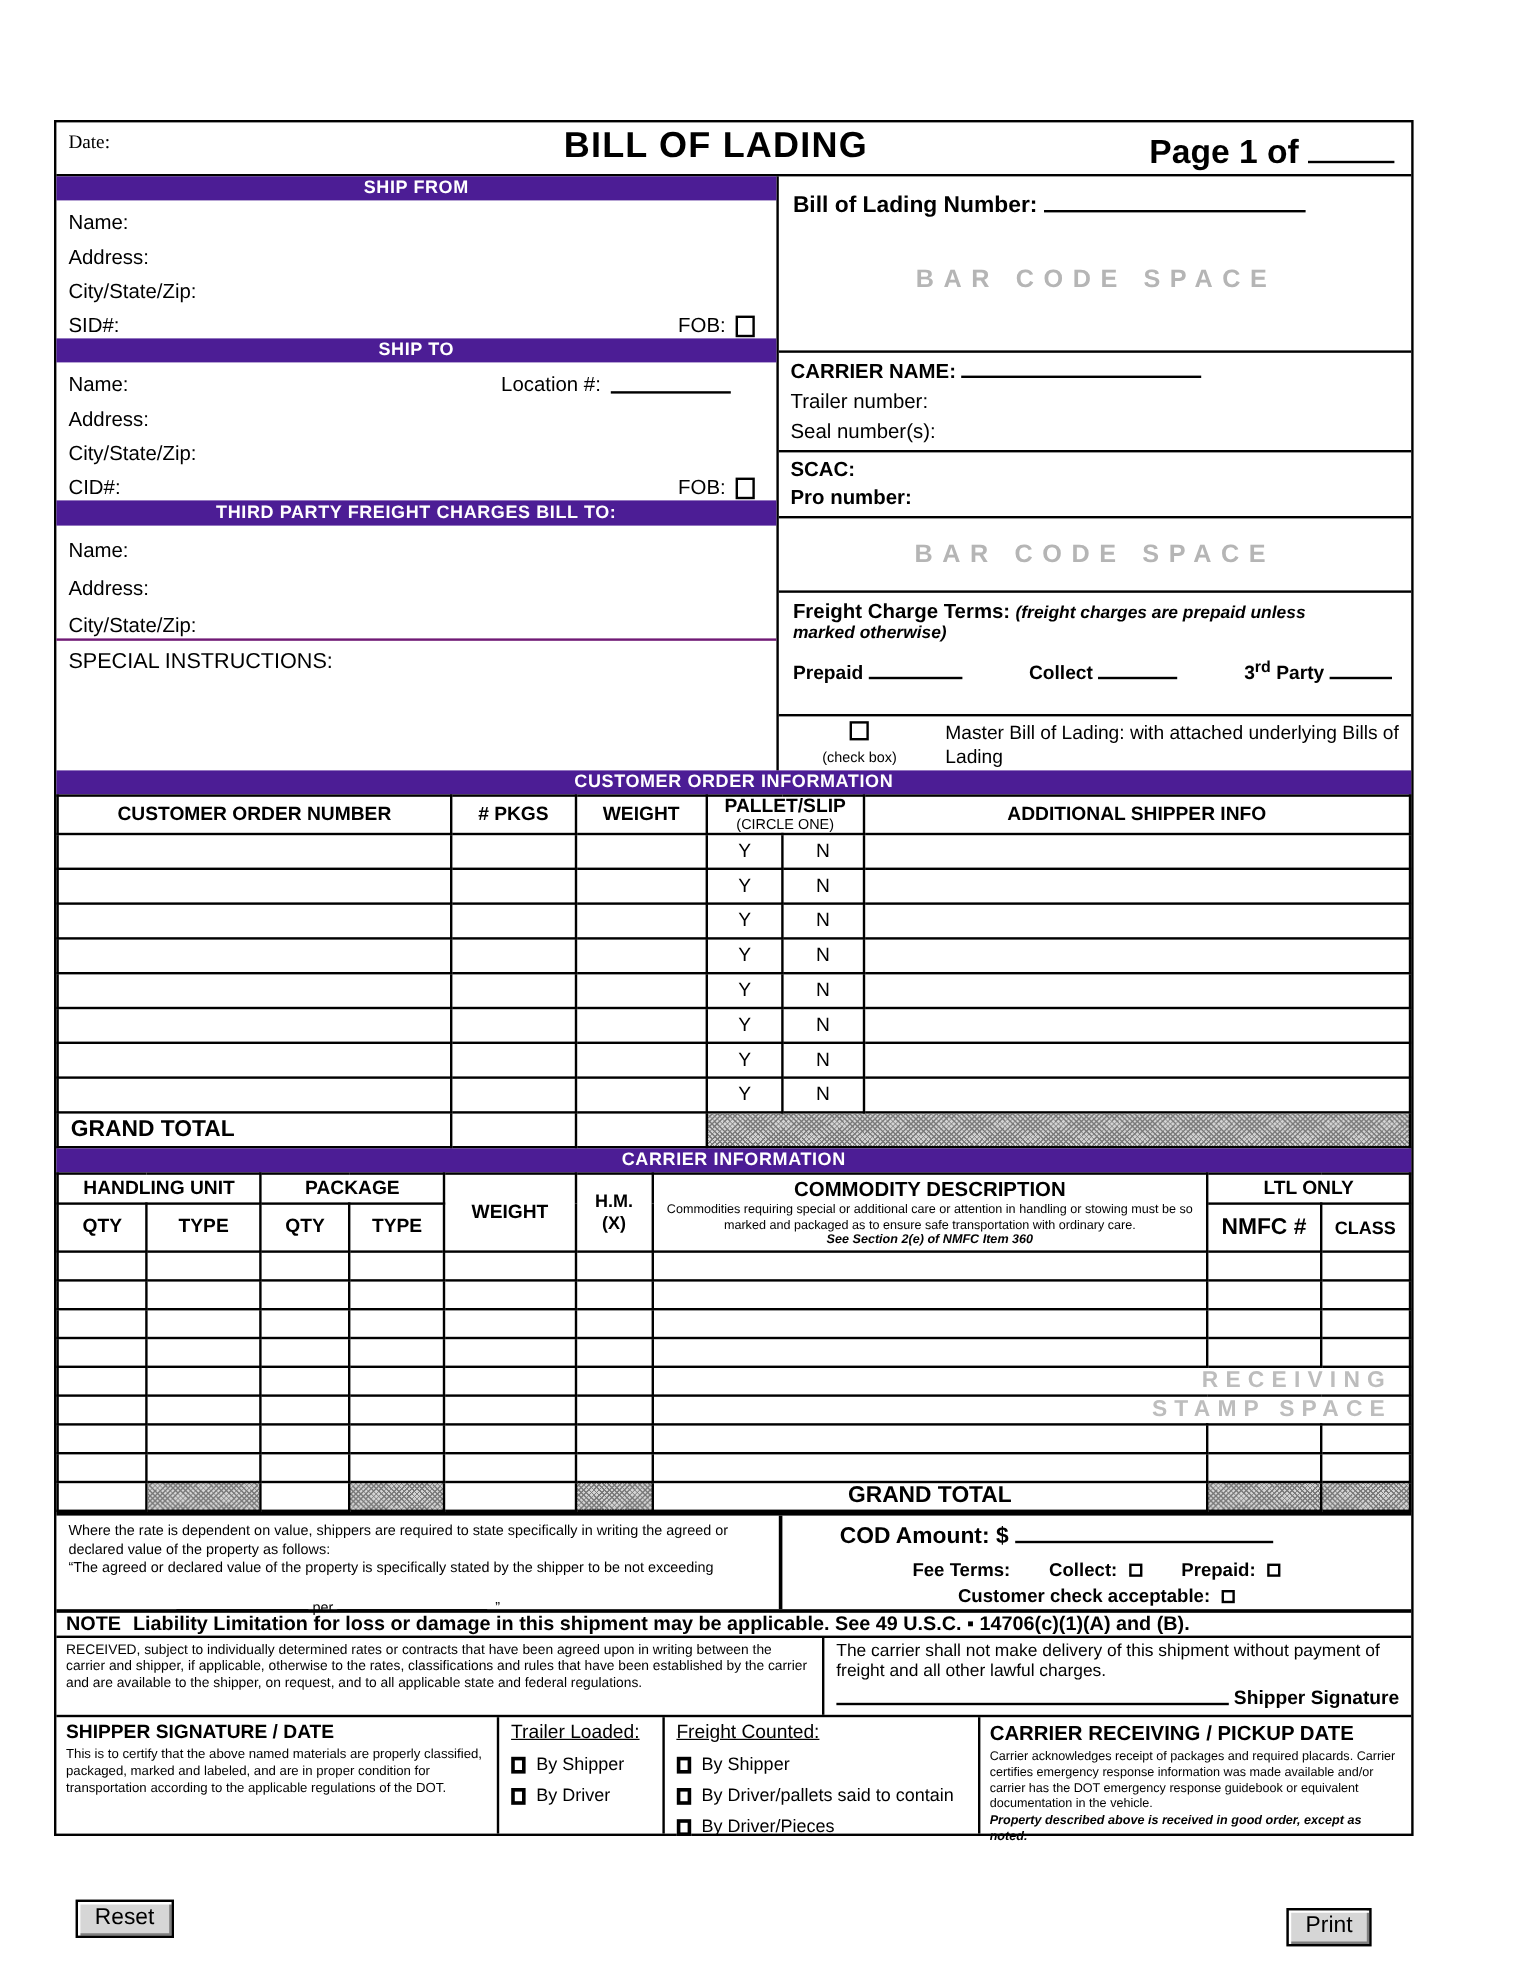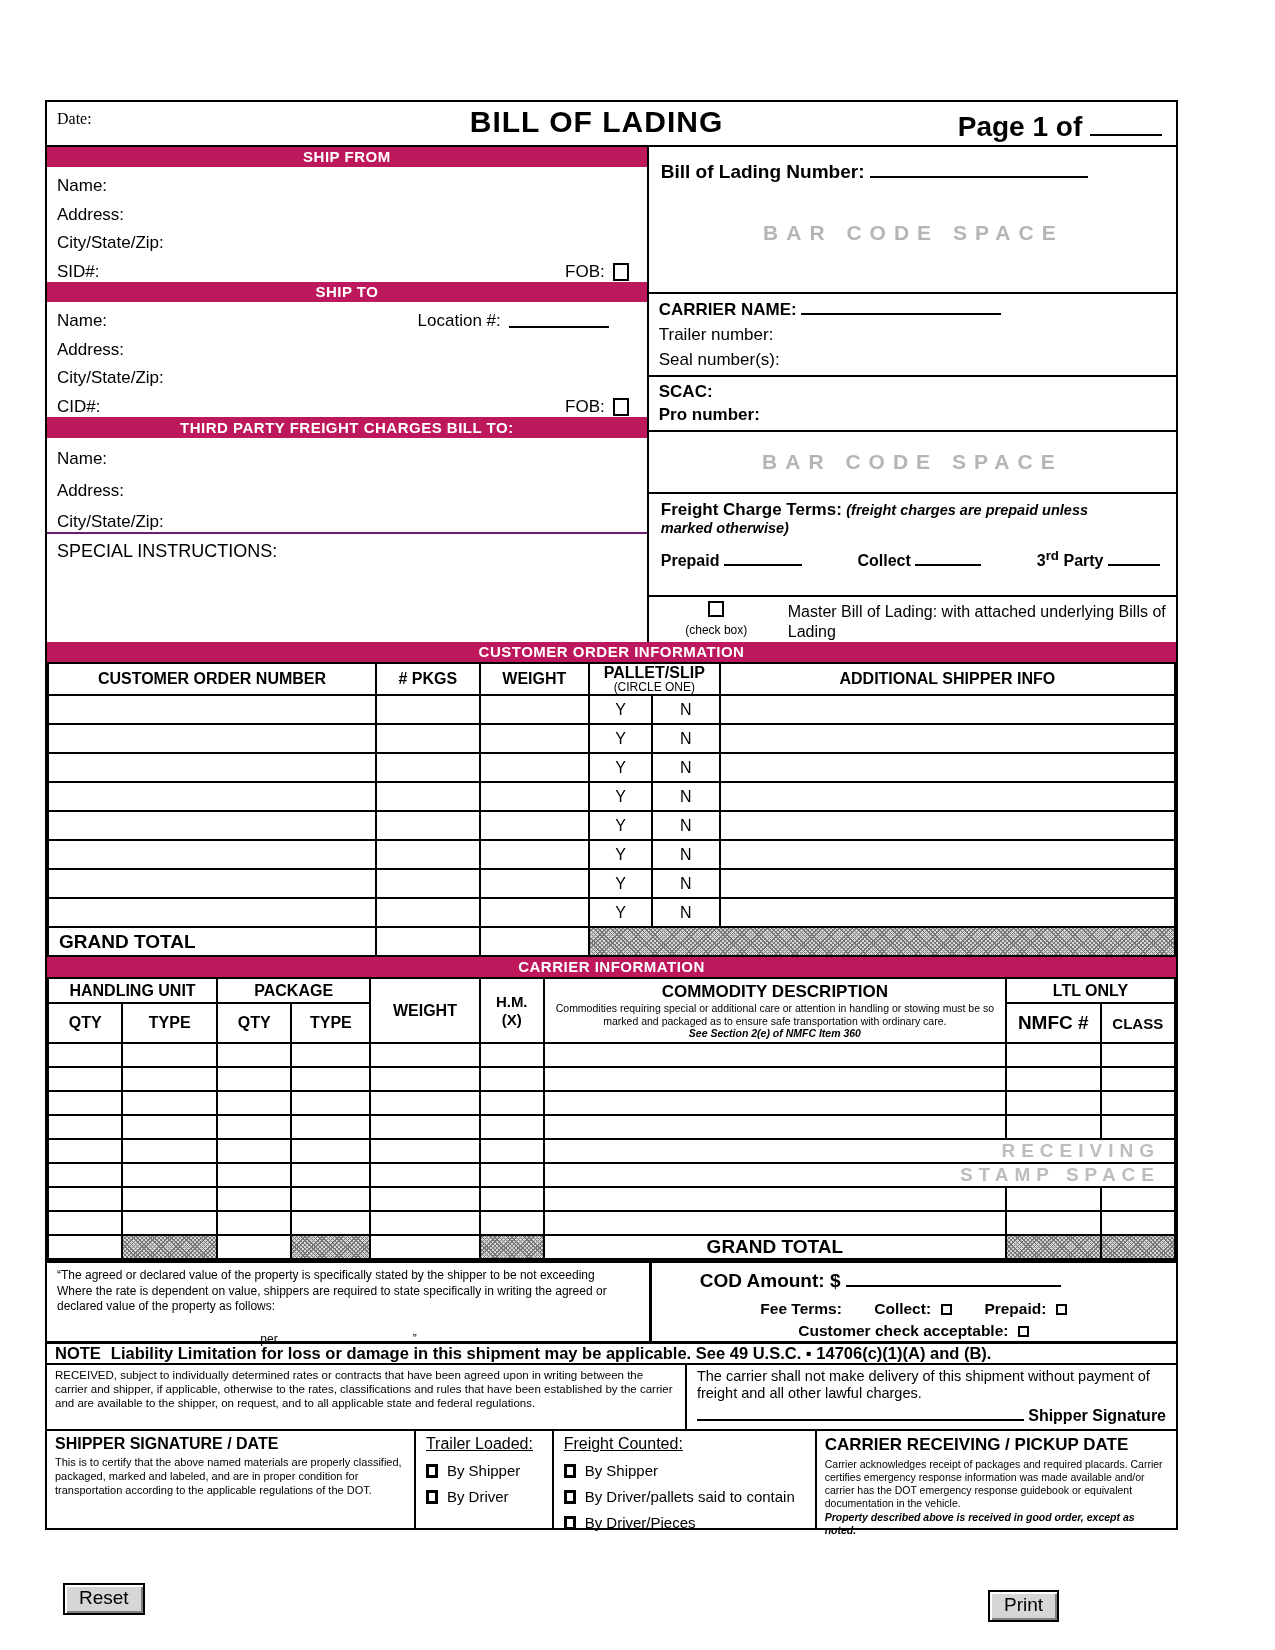--- a/index.html
+++ b/index.html
@@ -13,21 +13,21 @@
   
   .hdr { display: flex; height: 45px; border-bottom: 2px solid #000; }
   .hdr-date { width: 250px; font-family: "Liberation Serif", "DejaVu Serif", serif; font-size: 16px; padding: 8px 0 0 10px; }
   .hdr-title { flex: 1; text-align: center; font-size: 30px; font-weight: bold; letter-spacing: 1px; padding-top: 3px; }
   .hdr-page { width: 280px; text-align: right; font-size: 28px; font-weight: bold; padding: 9px 14px 0 0; white-space: nowrap; }
 
   .ul { display: inline-block; border-bottom: 2px solid #000; height: 14px; vertical-align: baseline; }
   .w52{width:52px}.w66{width:66px}.w72{width:72px}.w78{width:78px}.w100{width:100px}
   .w110{width:110px}.w125{width:125px}.w200{width:200px}.w215{width:215px}.w218{width:218px}
 
-  .bar { background: #be185d; color: #fff; font-weight: bold; text-align: center; font-size: 15px; line-height: 20px; height: 20px; letter-spacing: .5px; }
+  .bar { background: #4c1d95; color: #fff; font-weight: bold; text-align: center; font-size: 15px; line-height: 20px; height: 20px; letter-spacing: .5px; }
   .bar21 { height: 21px; line-height: 21px; }
 
   
   .topgrid { display: flex; height: 495px; }
   .lcol { width: 53.3%; display: flex; flex-direction: column; border-right: 2px solid #000; }
   .rcol { width: 46.7%; display: flex; flex-direction: column; }
   .sec { display: flex; flex-direction: column; }
   .sec115 { height: 115px; } .sec94 { height: 94px; }
   .frow { flex: 1; display: flex; align-items: flex-end; padding: 0 10px; font-size: 17px; }
   .frow .spread { margin-left: auto; display: flex; align-items: center; gap: 8px; padding-right: 8px; }
@@ -110,21 +110,21 @@
   .cbrow { display: flex; align-items: center; gap: 9px; margin-top: 9px; font-size: 15px; white-space: nowrap; }
   .bcarrier { flex: 1; border-left: 2px solid #000; padding: 4px 8px; }
   .bcarrier h3 { font-size: 17px; }
   .bcarrier .smallcert { font-size: 10.5px; }
   .certitalic { font-size: 10.5px; font-weight: bold; font-style: italic; line-height: 1.25; }
 
   .btn { position: absolute; font-family: "Liberation Sans", sans-serif; font-size: 19px; color: #000;
     background: #d6d6d6; border: 2px solid #000; padding: 2px 14px 4px 14px;
     box-shadow: inset 2px 2px 0 #ffffff, inset -2px -2px 0 #7f7f7f; cursor: pointer; }
   .btn-reset { left: 63px; top: 1583px; }
-  .btn-print { left: 988px; top: 1590px; }
+  .btn-print { left: 1072px; top: 1590px; }
 </style>
 </head>
 <body>
 
 <div class="page">
   <div class="form">
 
     <div class="hdr">
       <div class="hdr-date">Date:</div>
       <div class="hdr-title">BILL OF LADING</div>
@@ -485,22 +485,22 @@
           <td class="shade"></td>
           <td class="gt-center">GRAND TOTAL</td>
           <td class="shade"></td>
           <td class="shade"></td>
         </tr>
       </tbody>
     </table>
 
     <div class="valrow">
       <div class="valbox">
+        <div>Where the rate is dependent on value, shippers are required to state specifically in writing the agreed or declared value of the property as follows:</div>
         <div>“The agreed or declared value of the property is specifically stated by the shipper to be not exceeding</div>
-        <div>Where the rate is dependent on value, shippers are required to state specifically in writing the agreed or declared value of the property as follows:</div>
         <div class="valblanks">
           <span class="ul w110"></span>
           <span>per</span>
           <span class="ul w125"></span>
           <span>.”</span>
         </div>
       </div>
       <div class="codbox">
         <div class="cod-line1">
           <span>COD Amount:  $</span>

